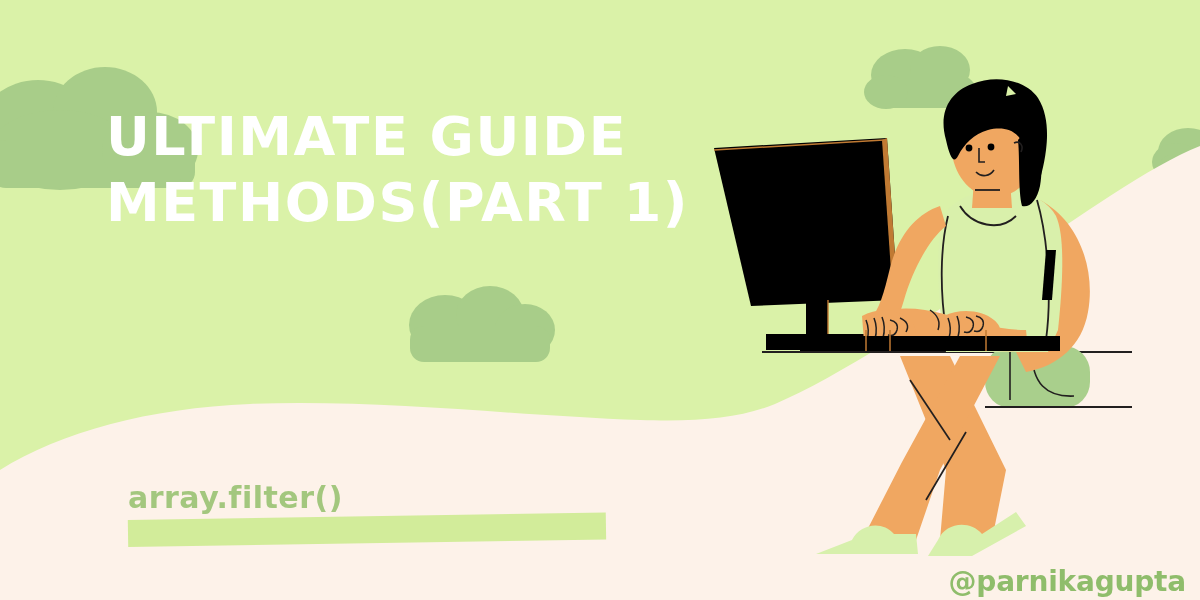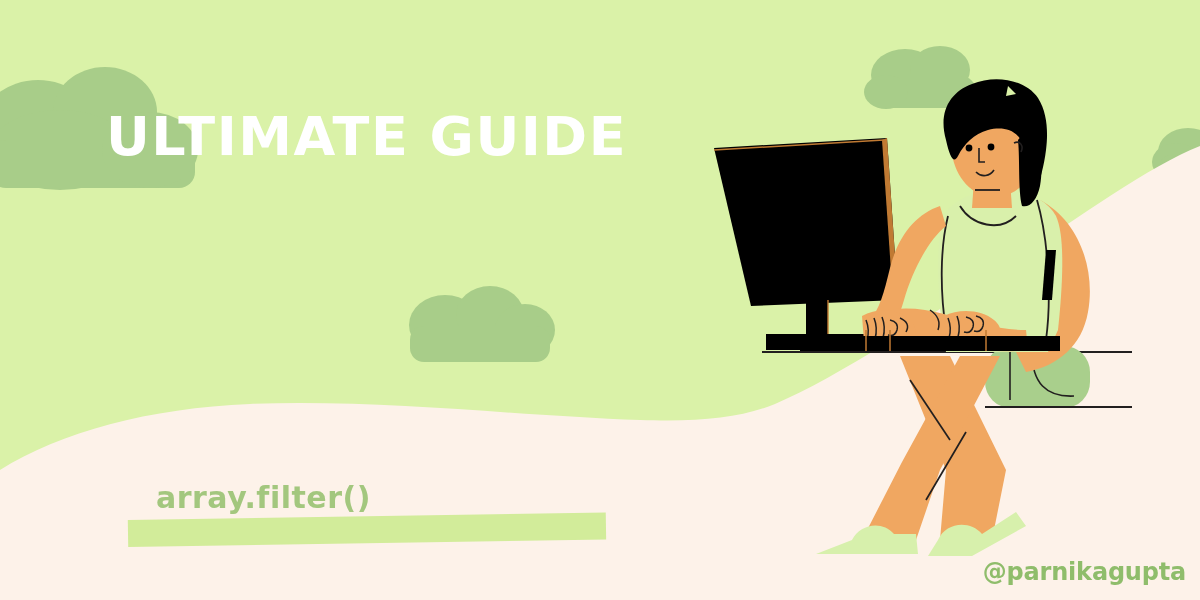--- a/index.html
+++ b/index.html
@@ -58,32 +58,31 @@
     z-index: 1;
   }
   #subtitle-text {
     position: relative;
     z-index: 2;
     color: #a3c77e;
     font-family: "DejaVu Sans", sans-serif;
     font-weight: 700;
     font-size: 30px;
     letter-spacing: 0.5px;
-    margin-left: 28px;
     white-space: nowrap;
   }
   #handle {
     position: absolute;
     right: 14px;
-    bottom: 14px;
+    bottom: 2px;
     z-index: 7;
     color: #8fbd6b;
     font-family: "DejaVu Sans", sans-serif;
     font-weight: 700;
-    font-size: 24px;
+    font-size: 28px;
     letter-spacing: -0.2px;
     white-space: nowrap;
   }
 </style>
 </head>
 <body>
 
 <div id="canvas">
 
   <svg id="bg-svg" viewBox="0 0 1200 600" xmlns="http://www.w3.org/2000/svg">
@@ -228,20 +227,21 @@
       <path d="M 966,432 L 926,500"></path>
     </g>
 
     <path fill="#d7f0ac" d="M 852,540 C 860,524 882,520 894,534 L 916,534 L 918,554 L 816,554 Z"></path>
     <path fill="#d7f0ac" d="M 938,540 C 946,522 970,520 982,534 L 1016,512 L 1026,526 L 972,556 L 928,556 Z"></path>
 
   </svg>
 
   <div id="title-block">
     <div class="title-line">ULTIMATE GUIDE</div>
+    <div class="title-line">METHODS(PART 1)</div>
   </div>
 
   <div id="subtitle-wrap">
     <div id="subtitle-highlight"></div>
     <div id="subtitle-text">array.filter()</div>
   </div>
 
   <div id="handle">@parnikagupta</div>
 
 </div>

